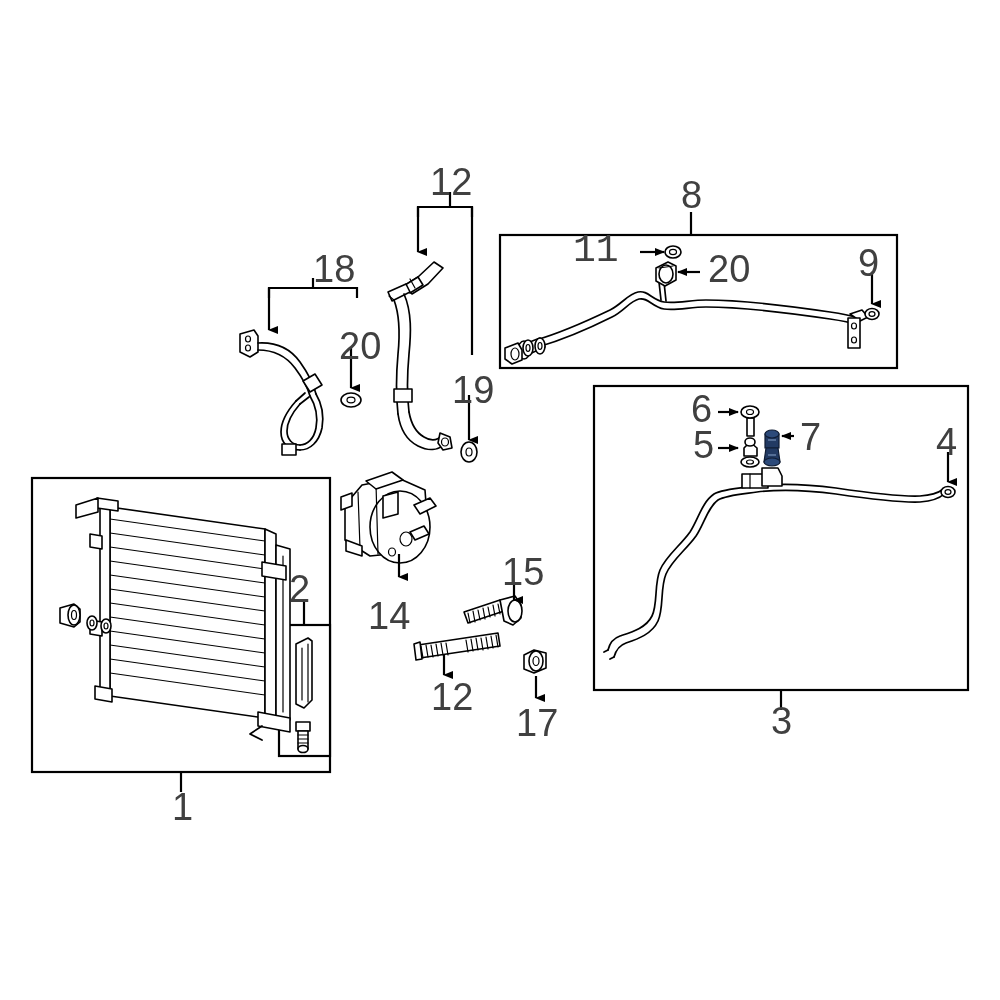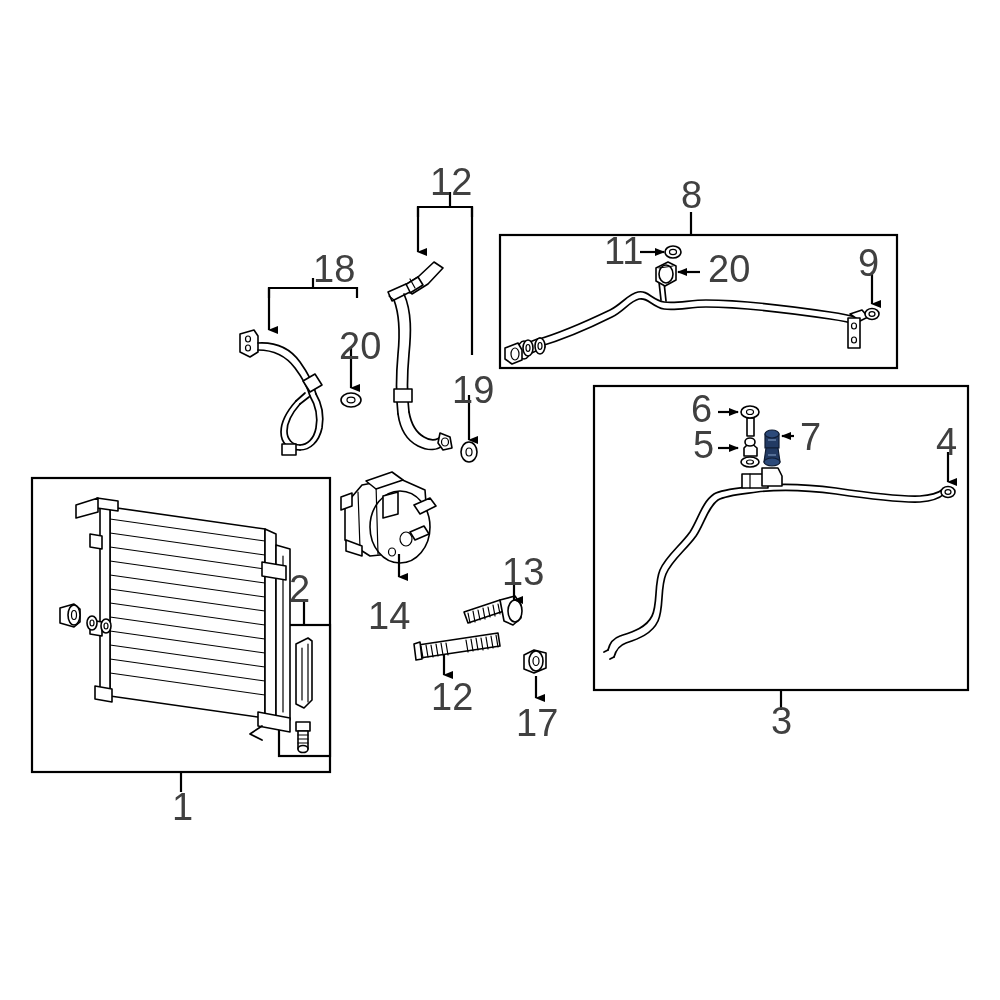--- a/index.html
+++ b/index.html
@@ -405,23 +405,23 @@
   <div class="callout-label" style="left:172px;  top:788px;">1</div>
   <div class="callout-label" style="left:289px;  top:570px;">2</div>
   <div class="callout-label" style="left:771px;  top:702px;">3</div>
   <div class="callout-label" style="left:936px;  top:423px;">4</div>
   <div class="callout-label" style="left:693px;  top:426px;">5</div>
   <div class="callout-label" style="left:691px;  top:390px;">6</div>
   <div class="callout-label" style="left:800px;  top:418px;">7</div>
   <div class="callout-label" style="left:681px;  top:176px;">8</div>
   <div class="callout-label" style="left:858px;  top:244px;">9</div>
   <div class="callout-label" style="left:708px;  top:250px;">20</div>
-  <div class="callout-label" style="left:604px;  top:232px;">11</div>
+  <div class="callout-label" style="left:573px;  top:232px;font-family:Liberation Mono, monospace;">11</div>
   <div class="callout-label" style="left:430px;  top:163px;">12</div>
   <div class="callout-label" style="left:452px;  top:371px;">19</div>
   <div class="callout-label" style="left:368px;  top:581px;margin-top:16px;">14</div>
-  <div class="callout-label" style="left:502px;  top:553px;">13</div>
+  <div class="callout-label" style="left:502px;  top:553px;">15</div>
   <div class="callout-label" style="left:431px;  top:678px;">12</div>
   <div class="callout-label" style="left:516px;  top:704px;">17</div>
   <div class="callout-label" style="left:313px;  top:250px;">18</div>
   <div class="callout-label" style="left:339px;  top:327px;">20</div>
 
 </div>
 
 </body></html>

